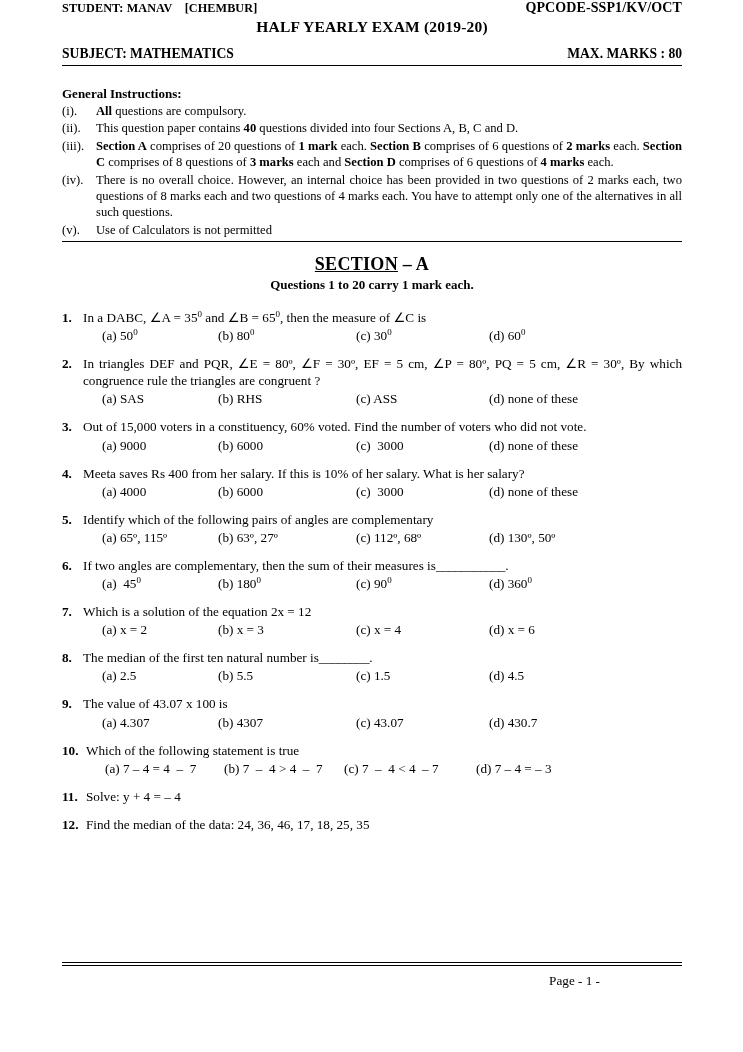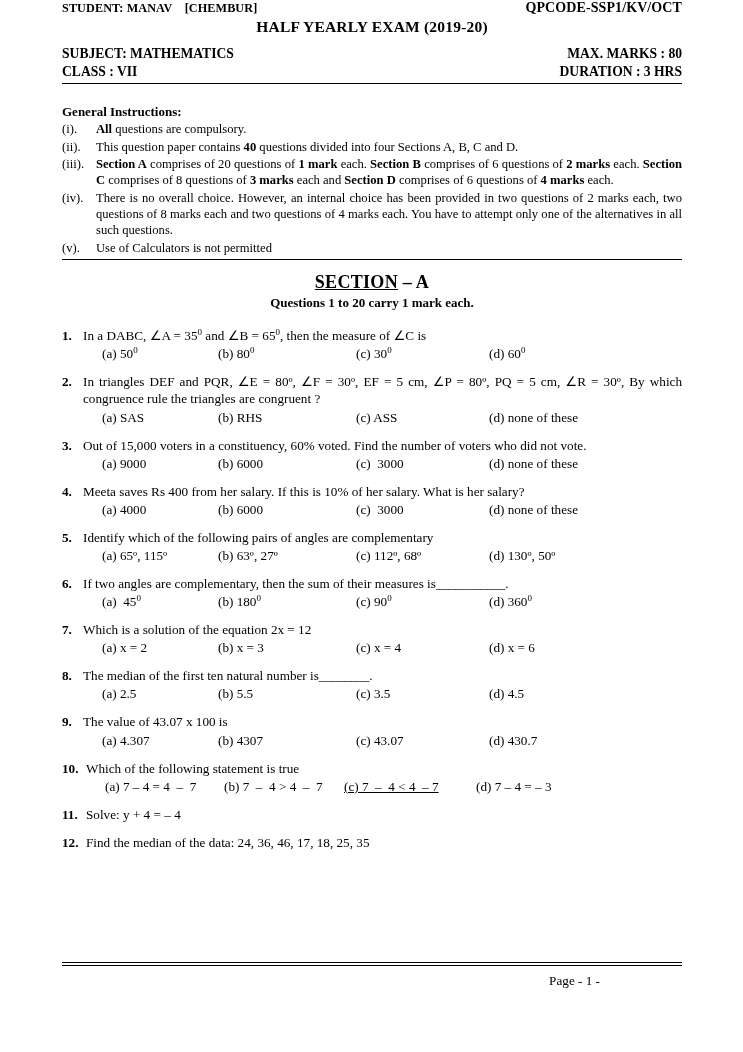--- a/index.html
+++ b/index.html
@@ -146,21 +146,21 @@
     white-space: pre;
   }
   .opt.c0 { left: 19px; }
   .opt.c1 { left: 135px; }
   .opt.c2 { left: 273px; }
   .opt.c3 { left: 406px; }
 
   
   .opts.tight .opt.c0 { left: 19px; }
   .opts.tight .opt.c1 { left: 138px; }
-  .opts.tight .opt.c2 { left: 258px; text-decoration: underline; }
+  .opts.tight .opt.c2 { left: 258px; }
   .opts.tight .opt.c3 { left: 390px; }
 
   sup {
     font-size: 0.68em;
     vertical-align: super;
     line-height: 0;
   }
   .blank { letter-spacing: -0.3px; }
 
   
@@ -192,24 +192,20 @@
       <span class="hdr-student">STUDENT: MANAV    [CHEMBUR]</span>
       <span class="hdr-code">QPCODE-SSP1/KV/OCT</span>
     </div>
     <div class="exam-title">HALF YEARLY EXAM (2019-20)</div>
 
     <div class="subject-block">
       <div class="line">
         <span>SUBJECT: MATHEMATICS</span>
         <span>MAX. MARKS : 80</span>
       </div>
-      <div class="line">
-        <span>CLASS : VII</span>
-        <span>DURATION : 3 HRS</span>
-      </div>
     </div>
     <div class="rule-single"></div>
 
     <div class="gi-title">General Instructions:</div>
     <div class="instr">
       <div class="instr-item">
         <span class="instr-num">(i).</span>
         <span class="instr-text nojust"><b>All</b> questions are compulsory.</span>
       </div>
       <div class="instr-item">
@@ -321,21 +317,21 @@
             </div>
           </div>
         </div>
         <div class="q">
           <div class="q-num">8.</div>
           <div class="q-body">
             <div class="q-text">The median of the first ten natural number is<span class="blank">________</span>.</div>
             <div class="opts">
               <span class="opt c0">(a) 2.5</span>
               <span class="opt c1">(b) 5.5</span>
-              <span class="opt c2">(c) 3.5</span>
+              <span class="opt c2">(c) 1.5</span>
               <span class="opt c3">(d) 4.5</span>
             </div>
           </div>
         </div>
         <div class="q">
           <div class="q-num">9.</div>
           <div class="q-body">
             <div class="q-text">The value of 43.07 x 100 is</div>
             <div class="opts">
               <span class="opt c0">(a) 4.307</span>

